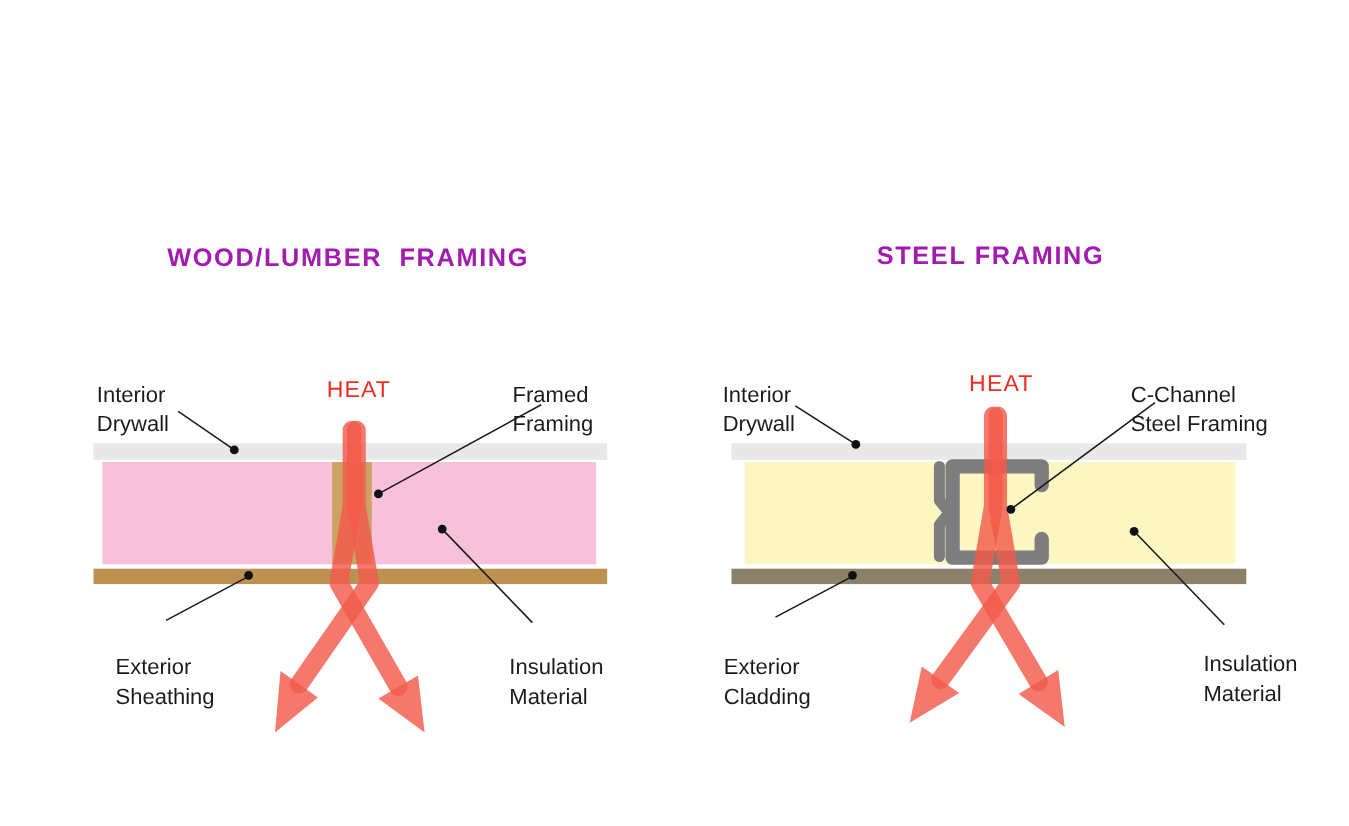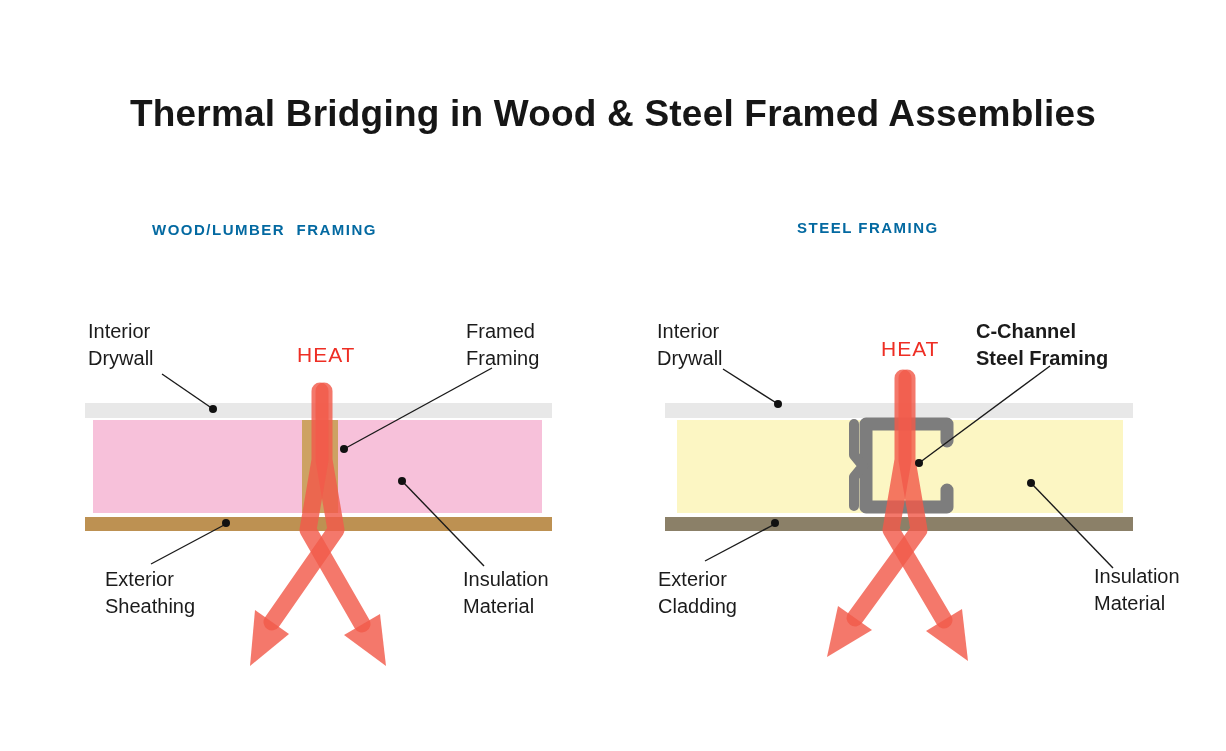--- a/index.html
+++ b/index.html
@@ -5,47 +5,47 @@
   html,body{margin:0;padding:0;background:#ffffff;}
   .canvas{
     position:relative;width:1226px;height:751px;background:#ffffff;overflow:hidden;
     font-family:"Liberation Sans","DejaVu Sans",sans-serif;color:#1b1b1b;
   }
   .title{
     position:absolute;left:0;top:93px;width:1226px;text-align:center;
     font-size:37px;font-weight:bold;letter-spacing:0.2px;color:#161616;margin:0;
   }
   .panel-heading{
-    position:absolute;font-size:15px;font-weight:bold;letter-spacing:1.5px;
-    color:#0369a1;white-space:pre;
+    position:absolute;font-size:23px;font-weight:bold;letter-spacing:1.5px;
+    color:#a21caf;white-space:pre;
   }
   .ph-left{left:152px;top:221px;}
   .ph-right{left:797px;top:219px;}
   .layer{position:absolute;}
   .lab{
     position:absolute;font-size:20px;line-height:27px;color:#1b1b1b;
     white-space:pre-line;
+    margin-top:28px;
   }
   .heat{
     position:absolute;font-size:21px;font-weight:normal;letter-spacing:1px;
     color:var(--heat-text,#ee2e24);
   }
   .overlay{position:absolute;left:0;top:0;pointer-events:none;}
   .arrow-stroke{fill:none;stroke:var(--arrow,#f25a4a);stroke-opacity:0.82;stroke-width:17;stroke-linecap:round;stroke-linejoin:round;}
   .arrow-head{fill:var(--arrow,#f25a4a);fill-opacity:0.82;}
   .leader{stroke:#1a1a1a;stroke-width:1.4;fill:none;}
   .leader-dot{fill:#111111;}
   .steel-stroke{fill:none;stroke:var(--steel,#7d7d7d);stroke-linecap:round;stroke-linejoin:round;}
 </style>
 </head>
 <body>
 
 <div class="canvas">
 
-  <h1 class="title">Thermal Bridging in Wood &amp; Steel Framed Assemblies</h1>
 
   <div style="display:contents">
     <div class="panel-heading ph-left">WOOD/LUMBER  FRAMING</div>
 
     
     <div class="layer" style="left:85px;top:403px;width:467px;height:15px;background:var(--drywall,#e8e8e8);"></div>
     <div class="layer" style="left:93px;top:420px;width:449px;height:93px;background:var(--insulation-pink,#f7c1da);"></div>
     <div class="layer" style="left:302px;top:420px;width:36px;height:93px;background:var(--lumber,#cda263);"></div>
     <div class="layer" style="left:85px;top:517px;width:467px;height:14px;background:var(--sheathing,#bd9152);"></div>
 
@@ -64,21 +64,21 @@
     <div class="panel-heading ph-right">STEEL FRAMING</div>
 
     
     <div class="layer" style="left:665px;top:403px;width:468px;height:15px;background:var(--drywall,#e8e8e8);"></div>
     <div class="layer" style="left:677px;top:420px;width:446px;height:93px;background:var(--insulation-yellow,#fcf6c3);"></div>
     <div class="layer" style="left:665px;top:517px;width:468px;height:14px;background:var(--cladding,#8b8068);"></div>
 
     <div class="lab" style="left:657px;top:318px;">Interior
 Drywall</div>
     <div class="heat" style="left:881px;top:337px;">HEAT</div>
-    <div class="lab" style="left:976px;top:318px;font-weight:bold;">C-Channel
+    <div class="lab" style="left:1028px;top:318px;">C-Channel
 Steel Framing</div>
     <div class="lab" style="left:658px;top:566px;">Exterior
 Cladding</div>
     <div class="lab" style="left:1094px;top:563px;">Insulation
 Material</div>
   </div>
 
   <svg class="overlay" width="1226" height="751" viewBox="0 0 1226 751">
 
     <g>

